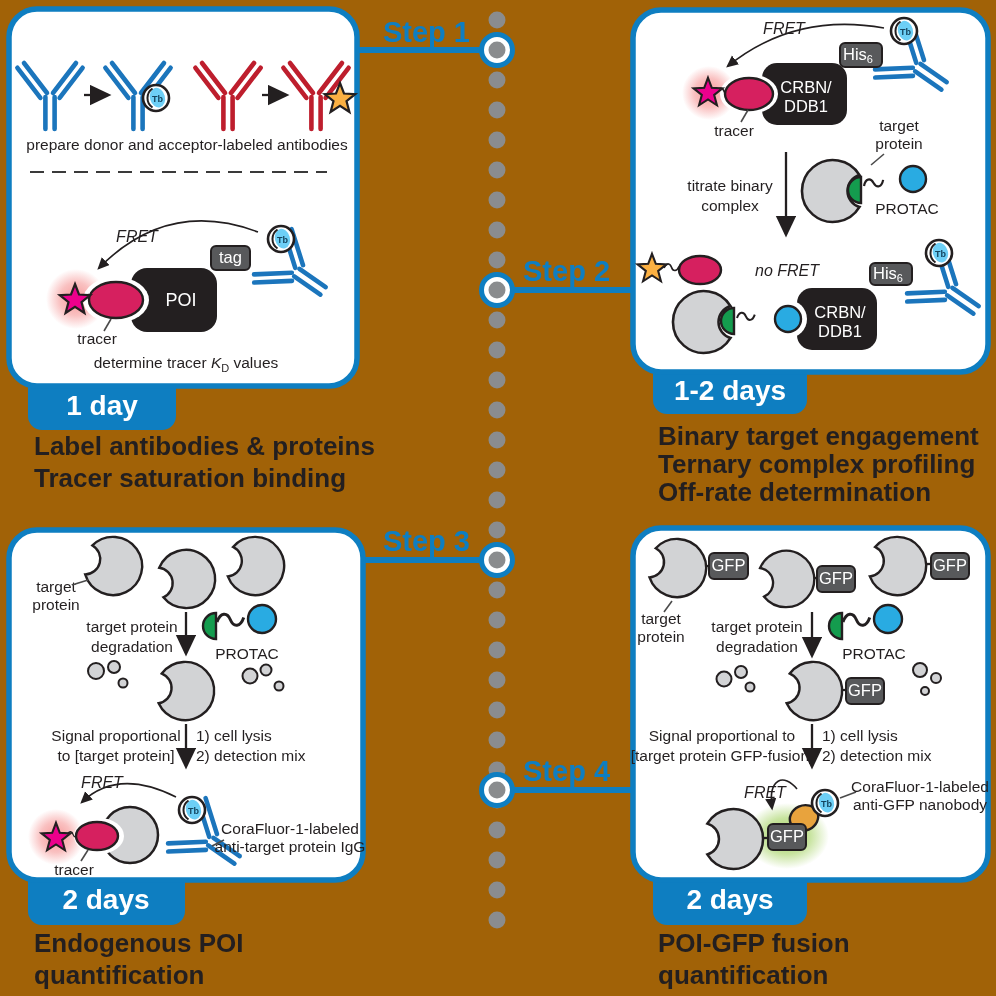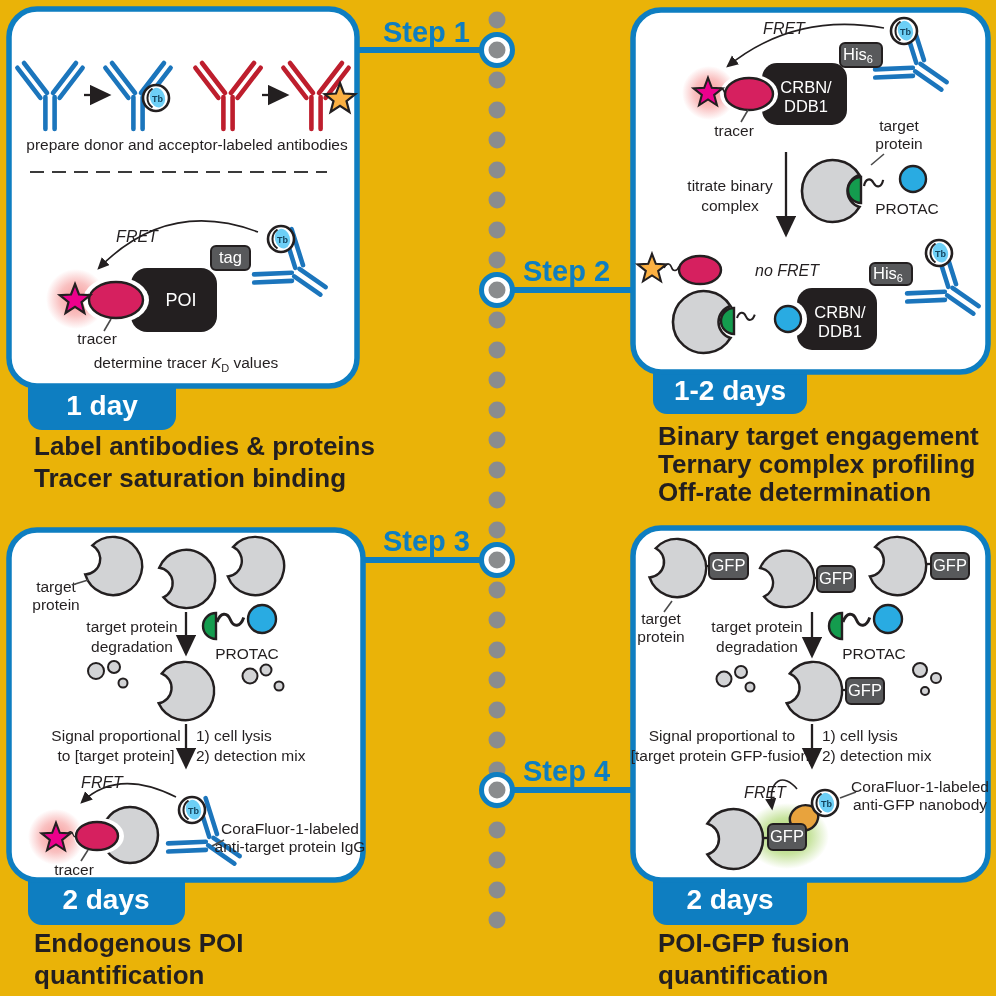--- a/index.html
+++ b/index.html
@@ -1,16 +1,16 @@
 <!DOCTYPE html>
 <html style="--blue: #0E7EC1; --dot-grey: #8A8C8E; --antibody-blue: #1B75BC; --antibody-red: #BE1E2D; --blob-black: #231F20; --box-grey: #58595B; --shape-grey: #D2D3D5; --green: #149C4E; --protac-blue: #29ABE2; --tracer-magenta: #D6205F; --star-pink: #EC008C; --star-orange: #FBB042; --tb-fill: #6DCFF6; --glow-pink: #F58E8E; --glow-green: #90C83F; --nanobody-orange: #E8A33D; --text-dark: #231F20;"><head>
 <meta charset="utf-8">
 <style>
   html,body{margin:0;padding:0;background:#fff;}
-  #fig{position:relative;width:996px;height:996px;background:#eab308;
+  #fig{position:relative;width:996px;height:996px;background:#a16207;
        font-family:"Liberation Sans",sans-serif;}
   svg{display:block;}
   
   .frame{fill:#fff;stroke:var(--blue);stroke-width:5.5;}
   .badge{fill:var(--blue);}
   .conn{stroke:var(--blue);stroke-width:6;fill:none;}
   .node-ring{fill:#fff;stroke:var(--blue);stroke-width:5;}
   .node-dot{fill:var(--dot-grey);}
   .dots{stroke:var(--dot-grey);stroke-width:17;stroke-linecap:round;
         stroke-dasharray:0 30;fill:none;}

